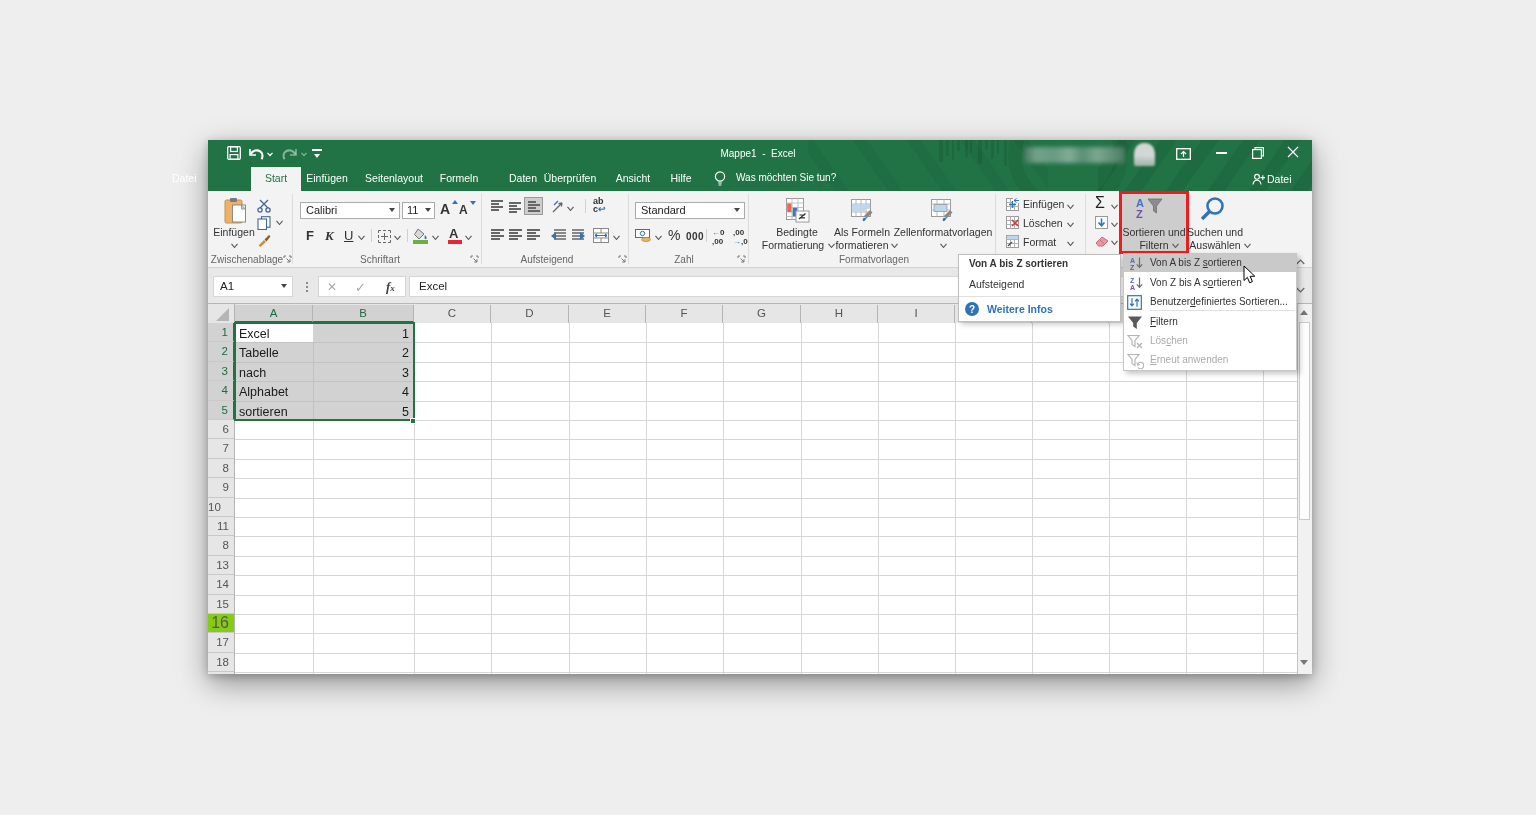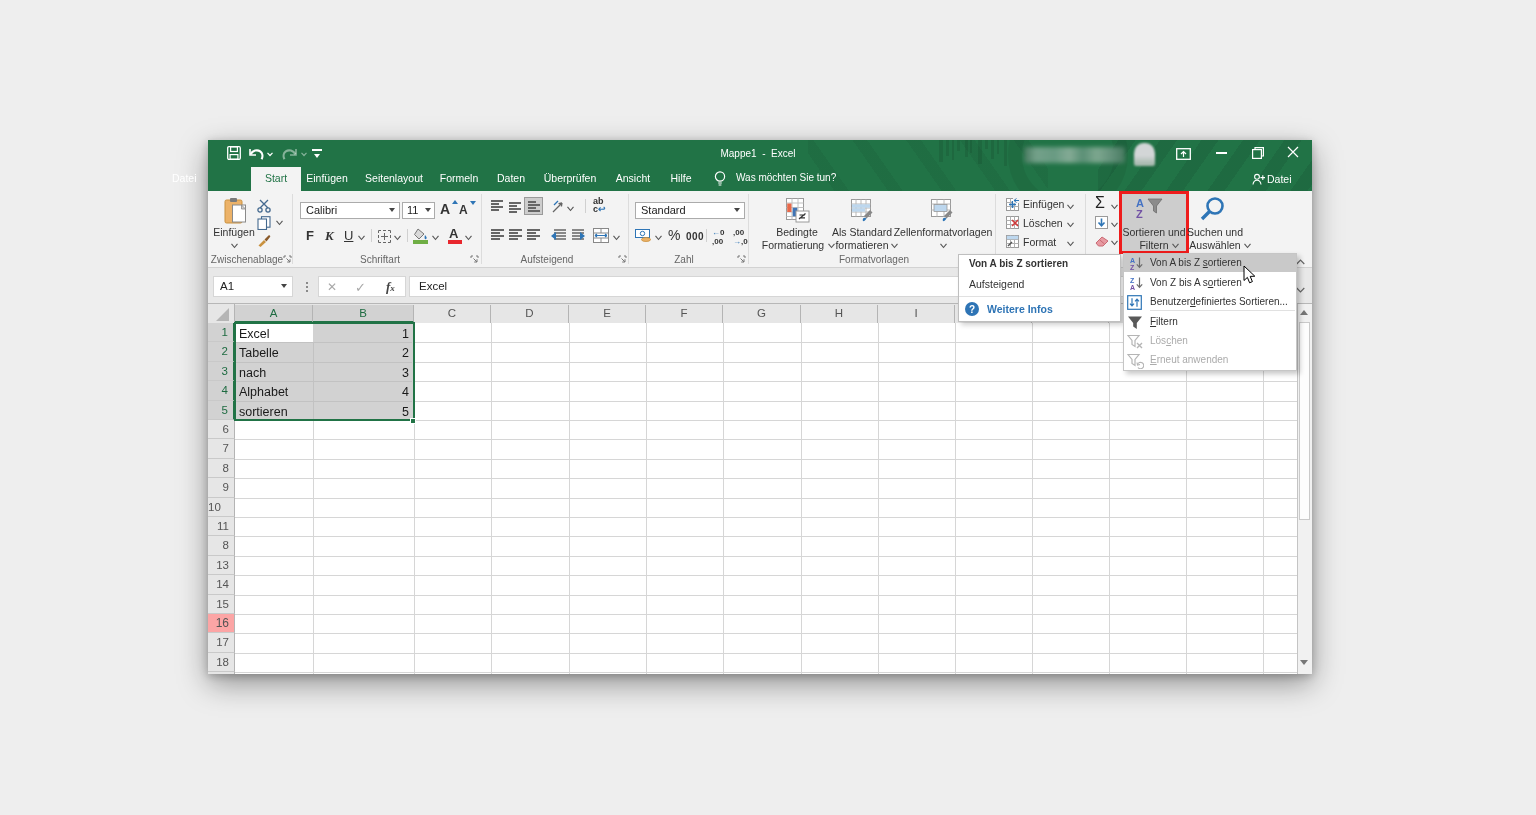--- a/index.html
+++ b/index.html
@@ -61,21 +61,21 @@
 </svg>
 <svg class="ic" style="left:1287px;top:146px" width="12" height="12" viewBox="0 0 12 12">
 <path d="M1,1 L11,11 M11,1 L1,11" stroke="#fff" stroke-width="1.2"></path>
 </svg>
 <div class="abs" style="left:251px;top:167px;width:50px;height:24px;background:#f3f3f3;"></div>
 <div class="abs" style="left:251px;top:172px;width:50px;text-align:center;color:#217346;font-size:10.5px;">Start</div>
 <div class="abs" style="left:172px;top:172px;width:120px;text-align:left;color:#fff;font-size:10.5px;">Datei</div>
 <div class="abs" style="left:267px;top:172px;width:120px;text-align:center;color:#fff;font-size:10.5px;">Einfügen</div>
 <div class="abs" style="left:334px;top:172px;width:120px;text-align:center;color:#fff;font-size:10.5px;">Seitenlayout</div>
 <div class="abs" style="left:399px;top:172px;width:120px;text-align:center;color:#fff;font-size:10.5px;">Formeln</div>
-<div class="abs" style="left:451px;top:172px;width:120px;text-align:center;color:#fff;font-size:10.5px;">Daten</div>
+<div class="abs" style="left:451px;top:172px;width:144px;text-align:center;color:#fff;font-size:10.5px;">Daten</div>
 <div class="abs" style="left:510px;top:172px;width:120px;text-align:center;color:#fff;font-size:10.5px;">Überprüfen</div>
 <div class="abs" style="left:573px;top:172px;width:120px;text-align:center;color:#fff;font-size:10.5px;">Ansicht</div>
 <div class="abs" style="left:621px;top:172px;width:120px;text-align:center;color:#fff;font-size:10.5px;">Hilfe</div>
 <svg class="ic" style="left:714px;top:171px" width="12" height="16" viewBox="0 0 12 16">
 <circle cx="6" cy="5.5" r="4.6" fill="none" stroke="#fff" stroke-width="1.2"></circle>
 <path d="M4.2,12 L7.8,12 M4.6,14 L7.4,14" stroke="#fff" stroke-width="1.1"></path>
 </svg>
 <div class="abs" style="left:736px;top:172px;color:#fff;font-size:10px;">Was möchten Sie tun?</div>
 <svg class="ic" style="left:1252px;top:173px" width="13" height="13" viewBox="0 0 13 13">
 <circle cx="5" cy="3.8" r="2.4" fill="none" stroke="#fff" stroke-width="1.1"></circle>
@@ -253,21 +253,21 @@
     <path d="M0.5,0.8 L3.5,4.5 L6.5,0.8" fill="none" stroke="#555" stroke-width="1.1"></path>
   </svg>
 <svg class="ic" style="left:851px;top:199px" width="24" height="24" viewBox="0 0 24 24">
 <rect x="0.5" y="0.5" width="19" height="17" fill="#fff" stroke="#9a9a9a" stroke-width="1"></rect>
 <path d="M0.5,5 H19.5 M0.5,9 H19.5 M0.5,13 H19.5 M5,0.5 V17.5 M10,0.5 V17.5 M15,0.5 V17.5" stroke="#b8b8b8" stroke-width="1"></path>
 <rect x="1" y="5.3" width="18" height="3.4" fill="#bdd7ee"></rect>
 <rect x="1" y="9.3" width="13" height="3.4" fill="#bdd7ee"></rect>
 <path d="M13,17 L19,11 L21.5,13.5 L15.5,19.5 Z" fill="#888"></path>
 <path d="M12,22 C11,20.5 12.5,17.5 15.5,19.5 C14.5,21.5 12.5,22.5 12,22 Z" fill="#2e75b6"></path>
 </svg>
-<div class="abs" style="left:812px;top:226px;width:100px;text-align:center;color:#333;font-size:10.5px;white-space:nowrap;">Als Standard</div>
+<div class="abs" style="left:812px;top:226px;width:100px;text-align:center;color:#333;font-size:10.5px;white-space:nowrap;">Als Formeln</div>
 <div class="abs" style="left:806px;top:239px;width:112px;text-align:center;color:#333;font-size:10.5px;white-space:nowrap;">formatieren</div>
 <svg class="ic" style="left:891px;top:243px" width="7" height="5.5" viewBox="0 0 7 5.5">
     <path d="M0.5,0.8 L3.5,4.5 L6.5,0.8" fill="none" stroke="#555" stroke-width="1.1"></path>
   </svg>
 <svg class="ic" style="left:931px;top:199px" width="24" height="24" viewBox="0 0 24 24">
 <rect x="0.5" y="0.5" width="19" height="17" fill="#fff" stroke="#9a9a9a" stroke-width="1"></rect>
 <path d="M0.5,5 H19.5 M0.5,11 H19.5 M6,0.5 V17.5 M13,0.5 V17.5" stroke="#b8b8b8" stroke-width="1"></path>
 <rect x="3" y="5.5" width="13" height="7" fill="#bdd7ee" stroke="#9a9a9a" stroke-width="0.8"></rect>
 <path d="M13,17 L19,11 L21.5,13.5 L15.5,19.5 Z" fill="#888"></path>
 <path d="M12,22 C11,20.5 12.5,17.5 15.5,19.5 C14.5,21.5 12.5,22.5 12,22 Z" fill="#2e75b6"></path>
@@ -389,21 +389,21 @@
 <div class="abs" style="left:208px;top:420.0px;width:27px;height:19.4px;background:#e6e6e6;border-right:1px solid #b4b4b4;border-bottom:1px solid #c9c9c9;color:#555;font-size:11.5px;text-align:right;padding-right:5px;line-height:18px;">6</div>
 <div class="abs" style="left:208px;top:439.4px;width:27px;height:19.4px;background:#e6e6e6;border-right:1px solid #b4b4b4;border-bottom:1px solid #c9c9c9;color:#555;font-size:11.5px;text-align:right;padding-right:5px;line-height:18px;">7</div>
 <div class="abs" style="left:208px;top:458.8px;width:27px;height:19.4px;background:#e6e6e6;border-right:1px solid #b4b4b4;border-bottom:1px solid #c9c9c9;color:#555;font-size:11.5px;text-align:right;padding-right:5px;line-height:18px;">8</div>
 <div class="abs" style="left:208px;top:478.2px;width:27px;height:19.4px;background:#e6e6e6;border-right:1px solid #b4b4b4;border-bottom:1px solid #c9c9c9;color:#555;font-size:11.5px;text-align:right;padding-right:5px;line-height:18px;">9</div>
 <div class="abs" style="left:208px;top:497.6px;width:27px;height:19.4px;background:#e6e6e6;border-right:1px solid #b4b4b4;border-bottom:1px solid #c9c9c9;color:#555;font-size:11.5px;text-align:center;padding-right:18px;line-height:18px;">10</div>
 <div class="abs" style="left:208px;top:517.0px;width:27px;height:19.4px;background:#e6e6e6;border-right:1px solid #b4b4b4;border-bottom:1px solid #c9c9c9;color:#555;font-size:11.5px;text-align:right;padding-right:5px;line-height:18px;">11</div>
 <div class="abs" style="left:208px;top:536.4px;width:27px;height:19.4px;background:#e6e6e6;border-right:1px solid #b4b4b4;border-bottom:1px solid #c9c9c9;color:#555;font-size:11.5px;text-align:right;padding-right:5px;line-height:18px;">8</div>
 <div class="abs" style="left:208px;top:555.8px;width:27px;height:19.4px;background:#e6e6e6;border-right:1px solid #b4b4b4;border-bottom:1px solid #c9c9c9;color:#555;font-size:11.5px;text-align:right;padding-right:5px;line-height:18px;">13</div>
 <div class="abs" style="left:208px;top:575.2px;width:27px;height:19.4px;background:#e6e6e6;border-right:1px solid #b4b4b4;border-bottom:1px solid #c9c9c9;color:#555;font-size:11.5px;text-align:right;padding-right:5px;line-height:18px;">14</div>
 <div class="abs" style="left:208px;top:594.6px;width:27px;height:19.4px;background:#e6e6e6;border-right:1px solid #b4b4b4;border-bottom:1px solid #c9c9c9;color:#555;font-size:11.5px;text-align:right;padding-right:5px;line-height:18px;">15</div>
-<div class="abs" style="left:208px;top:614.0px;width:27px;height:19.4px;background:#fca5a5;border-right:1px solid #b4b4b4;border-bottom:1px solid #c9c9c9;color:#555;font-size:12px;text-align:right;padding-right:5px;line-height:18px;">16</div>
+<div class="abs" style="left:208px;top:614.0px;width:27px;height:19.4px;background:#84cc16;border-right:1px solid #b4b4b4;border-bottom:1px solid #c9c9c9;color:#555;font-size:16px;text-align:right;padding-right:5px;line-height:18px;">16</div>
 <div class="abs" style="left:208px;top:633.4px;width:27px;height:19.4px;background:#e6e6e6;border-right:1px solid #b4b4b4;border-bottom:1px solid #c9c9c9;color:#555;font-size:11.5px;text-align:right;padding-right:5px;line-height:18px;">17</div>
 <div class="abs" style="left:208px;top:652.8px;width:27px;height:19.4px;background:#e6e6e6;border-right:1px solid #b4b4b4;border-bottom:1px solid #c9c9c9;color:#555;font-size:11.5px;text-align:right;padding-right:5px;line-height:18px;">18</div>
 <div class="abs" style="left:313px;top:323px;width:1px;height:351px;background:#d6d6d6;"></div>
 <div class="abs" style="left:414px;top:323px;width:1px;height:351px;background:#d6d6d6;"></div>
 <div class="abs" style="left:491px;top:323px;width:1px;height:351px;background:#d6d6d6;"></div>
 <div class="abs" style="left:569px;top:323px;width:1px;height:351px;background:#d6d6d6;"></div>
 <div class="abs" style="left:646px;top:323px;width:1px;height:351px;background:#d6d6d6;"></div>
 <div class="abs" style="left:723px;top:323px;width:1px;height:351px;background:#d6d6d6;"></div>
 <div class="abs" style="left:801px;top:323px;width:1px;height:351px;background:#d6d6d6;"></div>
 <div class="abs" style="left:878px;top:323px;width:1px;height:351px;background:#d6d6d6;"></div>

